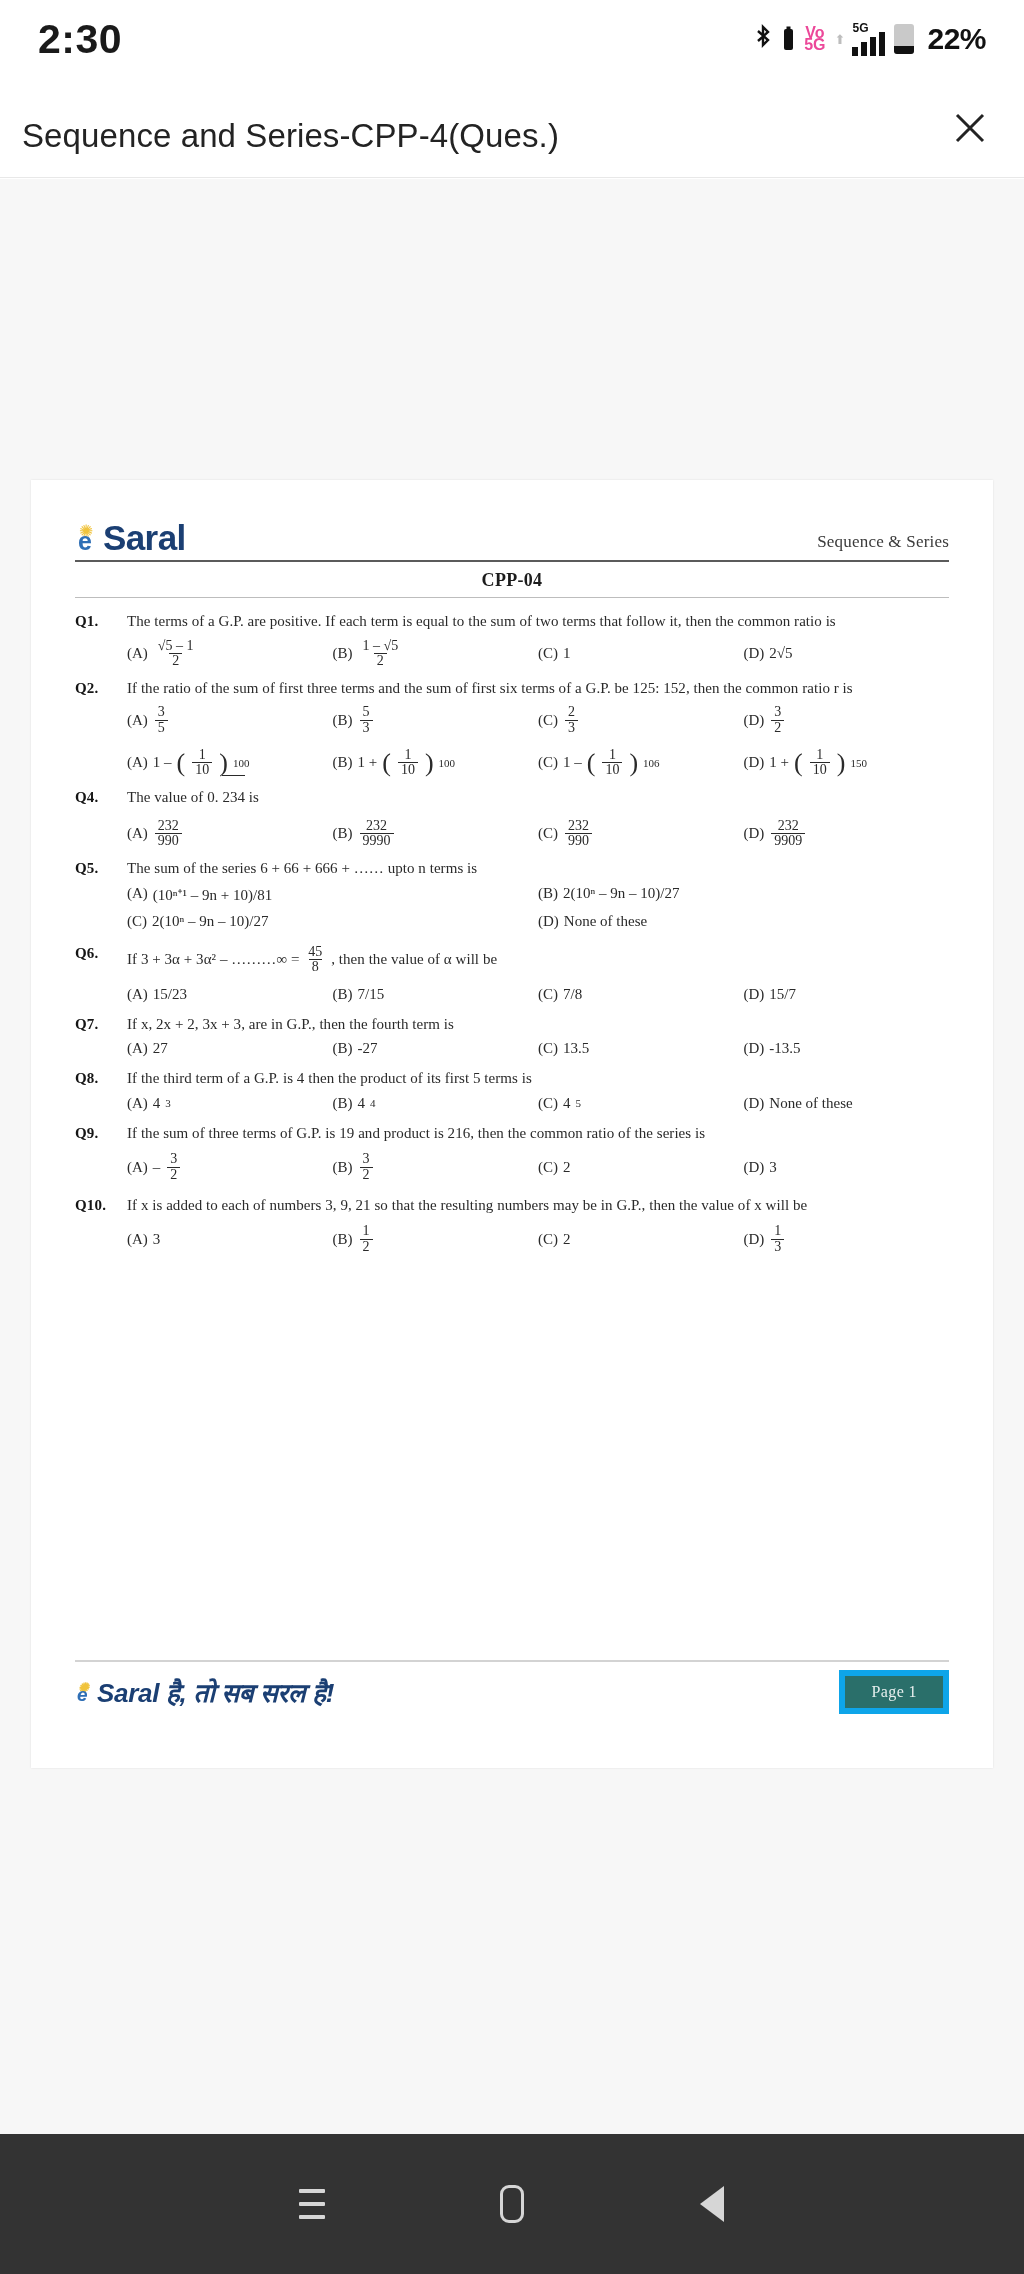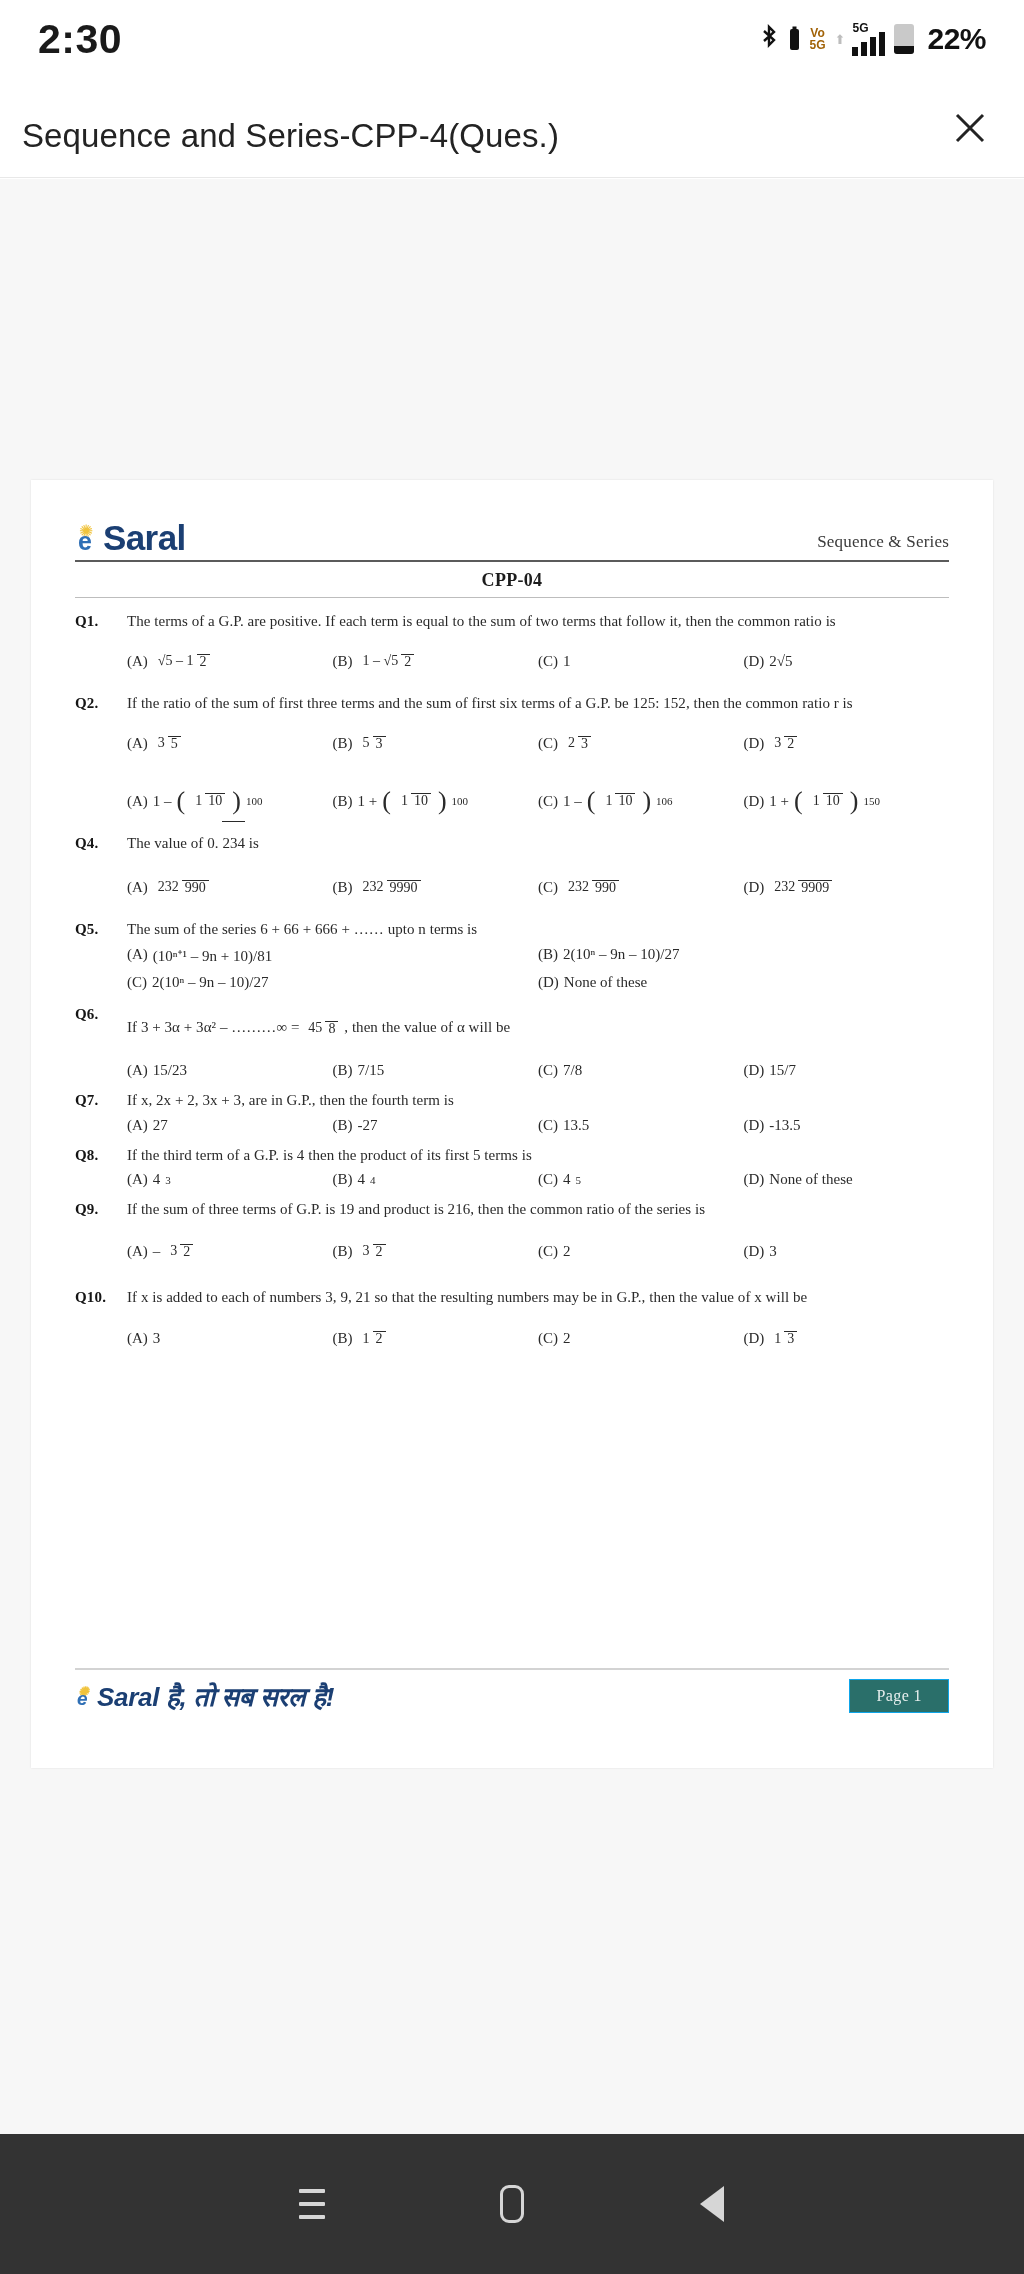--- a/index.html
+++ b/index.html
@@ -16,21 +16,21 @@
     position: absolute; top: 0; left: 0; width: 1024px; height: 78px;
     background: #ffffff;
     display: flex; align-items: center; justify-content: space-between;
     padding: 0 38px;
   }
   .status-time { font-size: 41px; font-weight: 700; color: #1a1a1a; letter-spacing: .5px; }
   .status-icons { display: flex; align-items: center; gap: 9px; }
   .si { display: inline-flex; align-items: center; color: #111; }
   .vo-stack {
     display: flex; flex-direction: column; align-items: center;
-    font-size: 12px; font-weight: 700; line-height: 12px; color: #a16207;
+    font-size: 16px; font-weight: 700; line-height: 12px; color: #ec4899;
   }
   .up-arrow { font-size: 13px; line-height: 11px; color: #bdbdbd; margin-right: -2px; }
   .fiveg-stack { display: flex; flex-direction: column; align-items: flex-start; }
   .fiveg-label { font-size: 12px; font-weight: 700; line-height: 12px; color: #111; }
   .bars { display: flex; align-items: flex-end; gap: 3px; height: 22px; }
   .bars i { display: block; width: 6px; background: #111; }
   .bars i:nth-child(1) { height: 9px; }
   .bars i:nth-child(2) { height: 14px; }
   .bars i:nth-child(3) { height: 19px; }
   .bars i:nth-child(4) { height: 24px; }
@@ -119,22 +119,22 @@
   }
   .opts { display: flex; padding-left: 52px; margin-top: 6px; }
   .opts.cols4 > .opt { flex: 0 0 25%; }
   .opt { font-size: 15px; color: #2a2a2a; display: flex; align-items: center; gap: 5px; }
   .opts-stack { padding-left: 52px; margin-top: 5px; }
   .opts-stack .row { display: flex; margin-bottom: 9px; }
   .opts-stack .row > .opt { flex: 0 0 50%; }
 
   
   .frac {
-    display: inline-flex; flex-direction: row; align-items: center;
-    vertical-align: middle; line-height: 1.05; margin: 16px 2px;
+    display: inline-flex; flex-direction: column; align-items: center;
+    vertical-align: middle; line-height: 1.05; margin: 1px 2px;
   }
   .frac .num { padding: 0 3px; font-size: 14px; }
   .frac .den { padding: 0 3px; font-size: 14px; border-top: 1px solid #2a2a2a; }
   sup.exp { font-size: 11px; vertical-align: super; font-family: Liberation Serif, serif; }
   .ovl { border-top: 1.5px solid #2a2a2a; padding-top: 13px; }
   .bigparen { font-size: 26px; font-weight: 300; line-height: .8; }
 
   
   .doc-foot {
     position: absolute; left: 44px; right: 44px; bottom: 54px;
@@ -145,21 +145,21 @@
     display: flex; align-items: center; gap: 2px;
     font-size: 26px; font-weight: 700; color: #1b3f73; font-style: italic;
     letter-spacing: -.3px;
   }
   .foot-tag .brand-mark { width: 20px; height: 26px; }
   .foot-tag .brand-mark .hand { font-size: 13px; left: 3px; }
   .foot-tag .brand-mark .e { font-size: 19px; left: 2px; }
   .page-badge {
     background: #2a6f6a; color: #e7efee; font-family: "Liberation Serif", serif;
     font-size: 16px; padding: 7px 26px; letter-spacing: .4px;
-    border: 1px solid #0ea5e9;
+    border: 6px solid #0ea5e9;
   }
 
   
   .navbar {
     position: absolute; left: 0; bottom: 0; width: 1024px; height: 140px;
     background: #333333; display: flex; align-items: center; justify-content: center;
   }
   .nav-btn {
     width: 200px; height: 140px; display: flex; align-items: center; justify-content: center;
     cursor: pointer;

